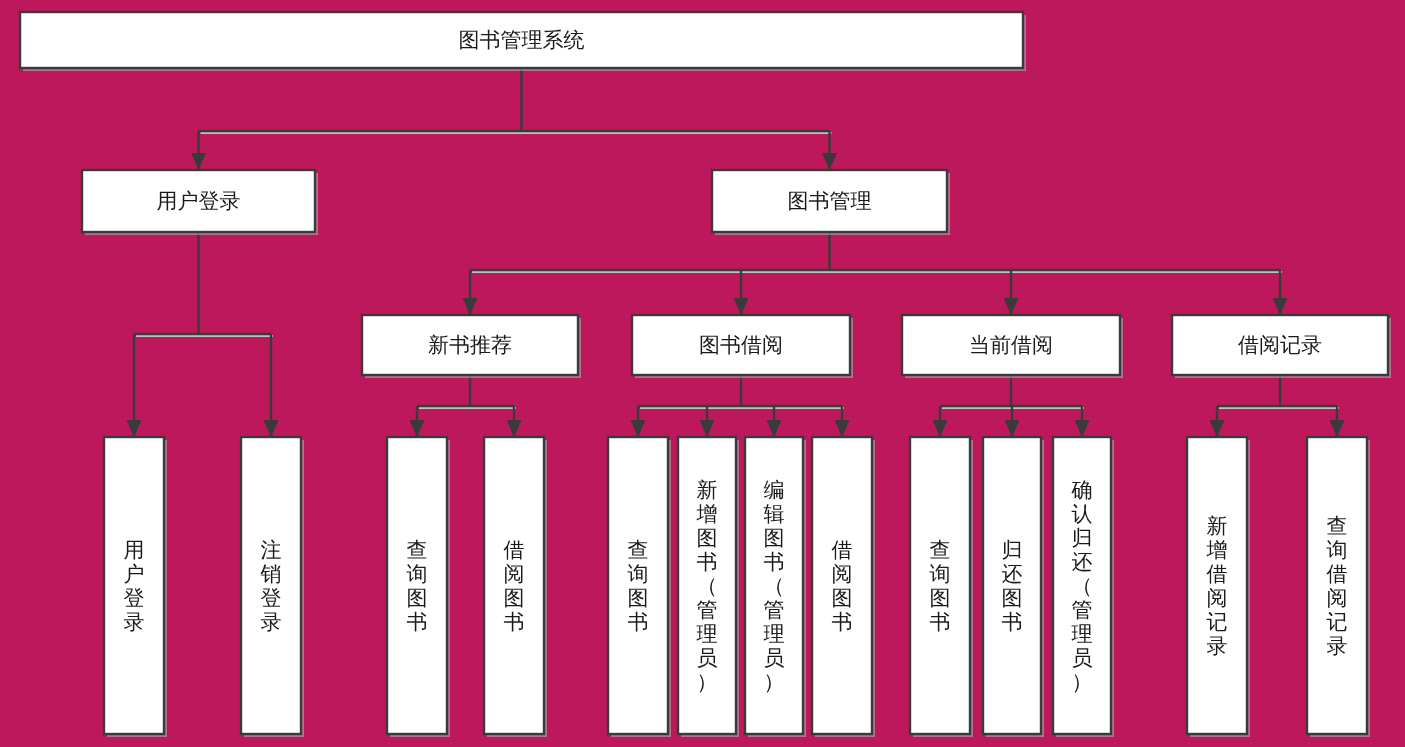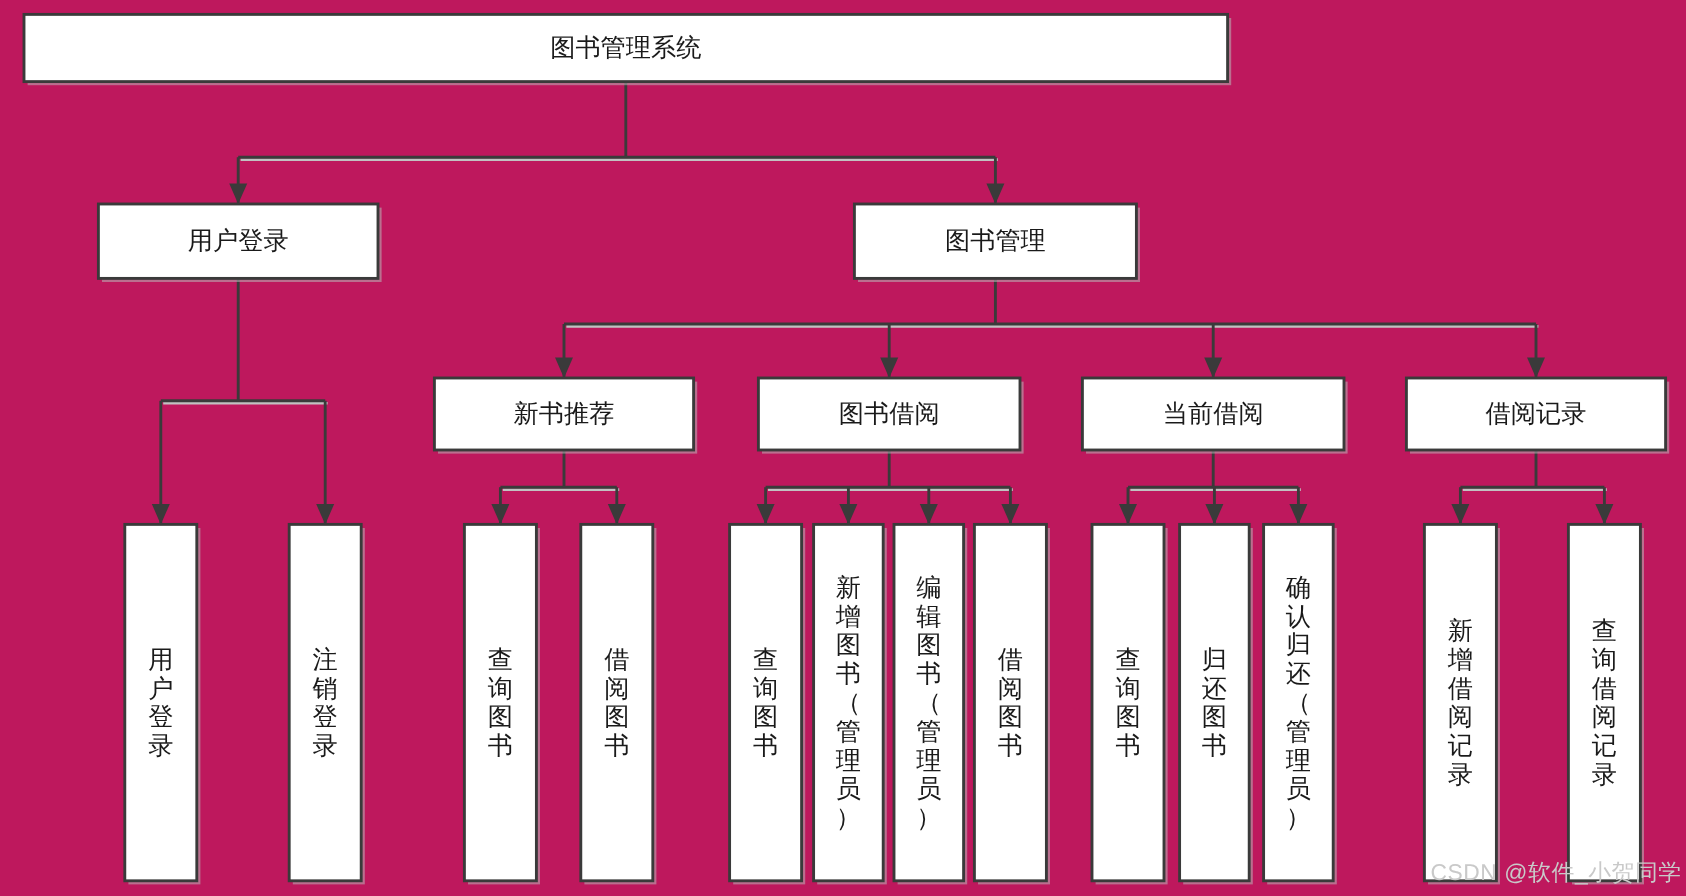--- a/index.html
+++ b/index.html
@@ -235,14 +235,13 @@
           <rect x="1187" y="437" width="60" height="297" class="node-box"></rect>
           <text x="1217" class="node-label-v"><tspan x="1217" y="532.5">新</tspan><tspan x="1217" y="556.5">增</tspan><tspan x="1217" y="580.5">借</tspan><tspan x="1217" y="604.5">阅</tspan><tspan x="1217" y="628.5">记</tspan><tspan x="1217" y="652.5">录</tspan></text>
         </g>
         <g>
           <rect x="1310" y="440" width="60" height="297" class="node-shadow"></rect>
           <rect x="1307" y="437" width="60" height="297" class="node-box"></rect>
           <text x="1337" class="node-label-v"><tspan x="1337" y="532.5">查</tspan><tspan x="1337" y="556.5">询</tspan><tspan x="1337" y="580.5">借</tspan><tspan x="1337" y="604.5">阅</tspan><tspan x="1337" y="628.5">记</tspan><tspan x="1337" y="652.5">录</tspan></text>
         </g>
       </g>
   </svg>
-  <div class="watermark-text" style="left: 1192px; top: 714px; color: rgb(201, 201, 201);">CSDN @软件_小贺同学</div>
 </div>
 
 </body></html>

